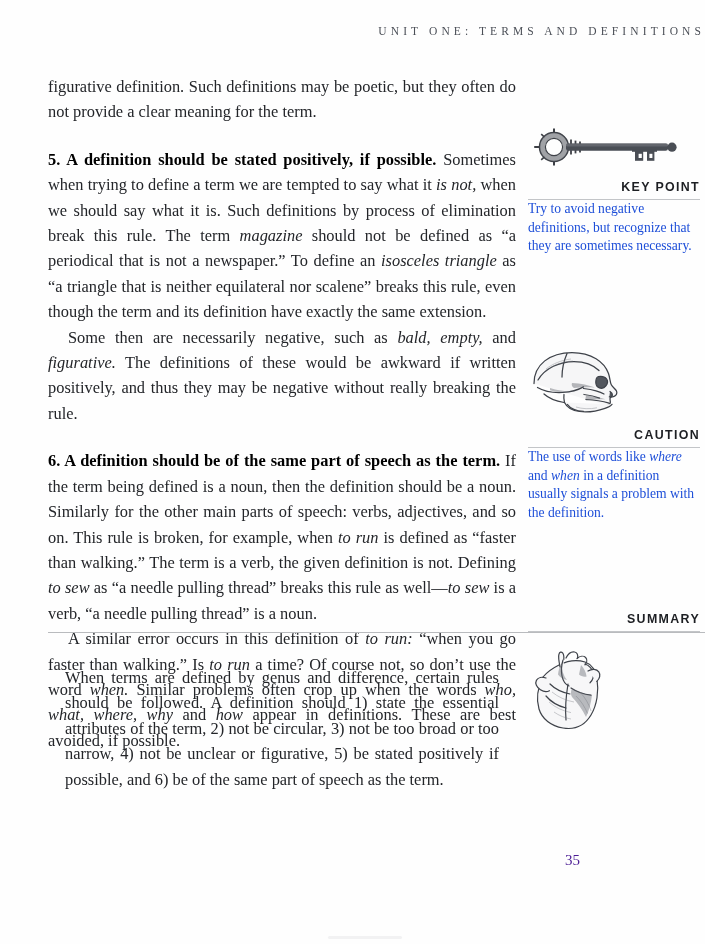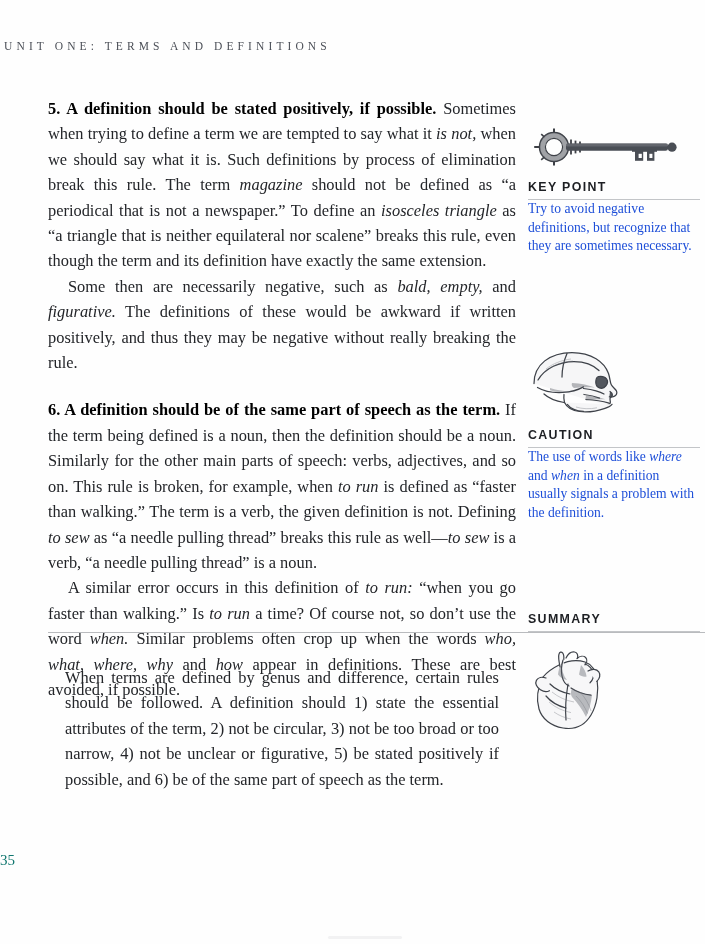--- a/index.html
+++ b/index.html
@@ -19,24 +19,24 @@
 
   .page {
     position: absolute;
     inset: 0;
     background: #fefefe;
   }
 
   
   .running-head {
     position: absolute;
-    top: 40px;
+    top: 25px;
     left: 0;
     width: 100%;
-    text-align: left;
+    text-align: right;
     font-family: "Liberation Serif", serif;
     font-size: 11.5px;
     letter-spacing: 4.1px;
     color: #4b4f57;
     text-indent: 4.1px;
   }
 
   
   .body-col {
     position: absolute;
@@ -86,43 +86,44 @@
     text-align: justify;
     color: #232529;
   }
 
   
   .folio {
     position: absolute;
     top: 852px;
     left: 0;
     width: 580px;
-    text-align: left;
+    text-align: right;
     font-size: 15px;
-    color: #0f766e;
+    color: #4c1d95;
   }
 
   
   .margin-note {
     position: absolute;
     left: 528px;
     width: 172px;
   }
   .margin-note .note-icon {
     display: block;
     line-height: 0;
   }
   .margin-note h4 {
     margin: 0;
     font-family: "Liberation Sans", sans-serif;
     font-size: 12.4px;
     font-weight: bold;
     letter-spacing: 1.35px;
     color: #1d1f23;
     text-transform: uppercase;
+    text-align: right;
   }
   .margin-note .note-rule {
     margin-top: 5px;
     width: 172px;
     height: 1px;
     background: #c3c5c8;
   }
   .margin-note .note-body {
     font-family: "Liberation Serif", serif;
     font-size: 13.6px;
@@ -153,20 +154,21 @@
   }
 </style>
 </head>
 <body>
 
 <div class="page">
 
   <div class="running-head">UNIT ONE: TERMS AND DEFINITIONS</div>
 
   <div class="body-col">
+    <p class="nogap"><span>figurative definition. Such definitions may be poetic, but they often do not provide a clear meaning for the term.</span></p>
     <p class="gap"><b class="rule-lead">5. A definition should be stated positively, if possible.</b><span> Sometimes when trying to define a term we are tempted to say what it </span><i>is not,</i><span> when we should say what it is. Such definitions by process of elimination break this rule. The term </span><i>magazine</i><span> should not be defined as “a periodical that is not a newspaper.” To define an </span><i>isosceles triangle</i><span> as “a triangle that is neither equilateral nor scalene” breaks this rule, even though the term and its definition have exactly the same extension.</span></p>
     <p class="indent nogap"><span>Some then are necessarily negative, such as </span><i>bald, empty,</i><span> and </span><i>figurative.</i><span> The definitions of these would be awkward if written positively, and thus they may be negative without really breaking the rule.</span></p>
     <p class="gap"><b class="rule-lead">6. A definition should be of the same part of speech as the term.</b><span> If the term being defined is a noun, then the definition should be a noun. Similarly for the other main parts of speech: verbs, adjectives, and so on. This rule is broken, for example, when </span><i>to run</i><span> is defined as “faster than walking.” The term is a verb, the given definition is not. Defining </span><i>to sew</i><span> as “a needle pulling thread” breaks this rule as well—</span><i>to sew</i><span> is a verb, “a needle pulling thread” is a noun.</span></p>
     <p class="indent nogap"><span>A similar error occurs in this definition of </span><i>to run:</i><span> “when you go faster than walking.” Is </span><i>to run</i><span> a time? Of course not, so don’t use the word </span><i>when.</i><span> Similar problems often crop up when the words </span><i>who, what, where, why</i><span> and </span><i>how</i><span> appear in definitions. These are best avoided, if possible.</span></p>
   </div>
 
   <div class="summary-rule"></div>
 
   <div class="summary-col">
     <p><span>When terms are defined by genus and difference, certain rules should be followed. A definition should 1) state the essential attributes of the term, 2) not be circular, 3) not be too broad or too narrow, 4) not be unclear or figurative, 5) be stated positively if possible, and 6) be of the same part of speech as the term.</span></p>

